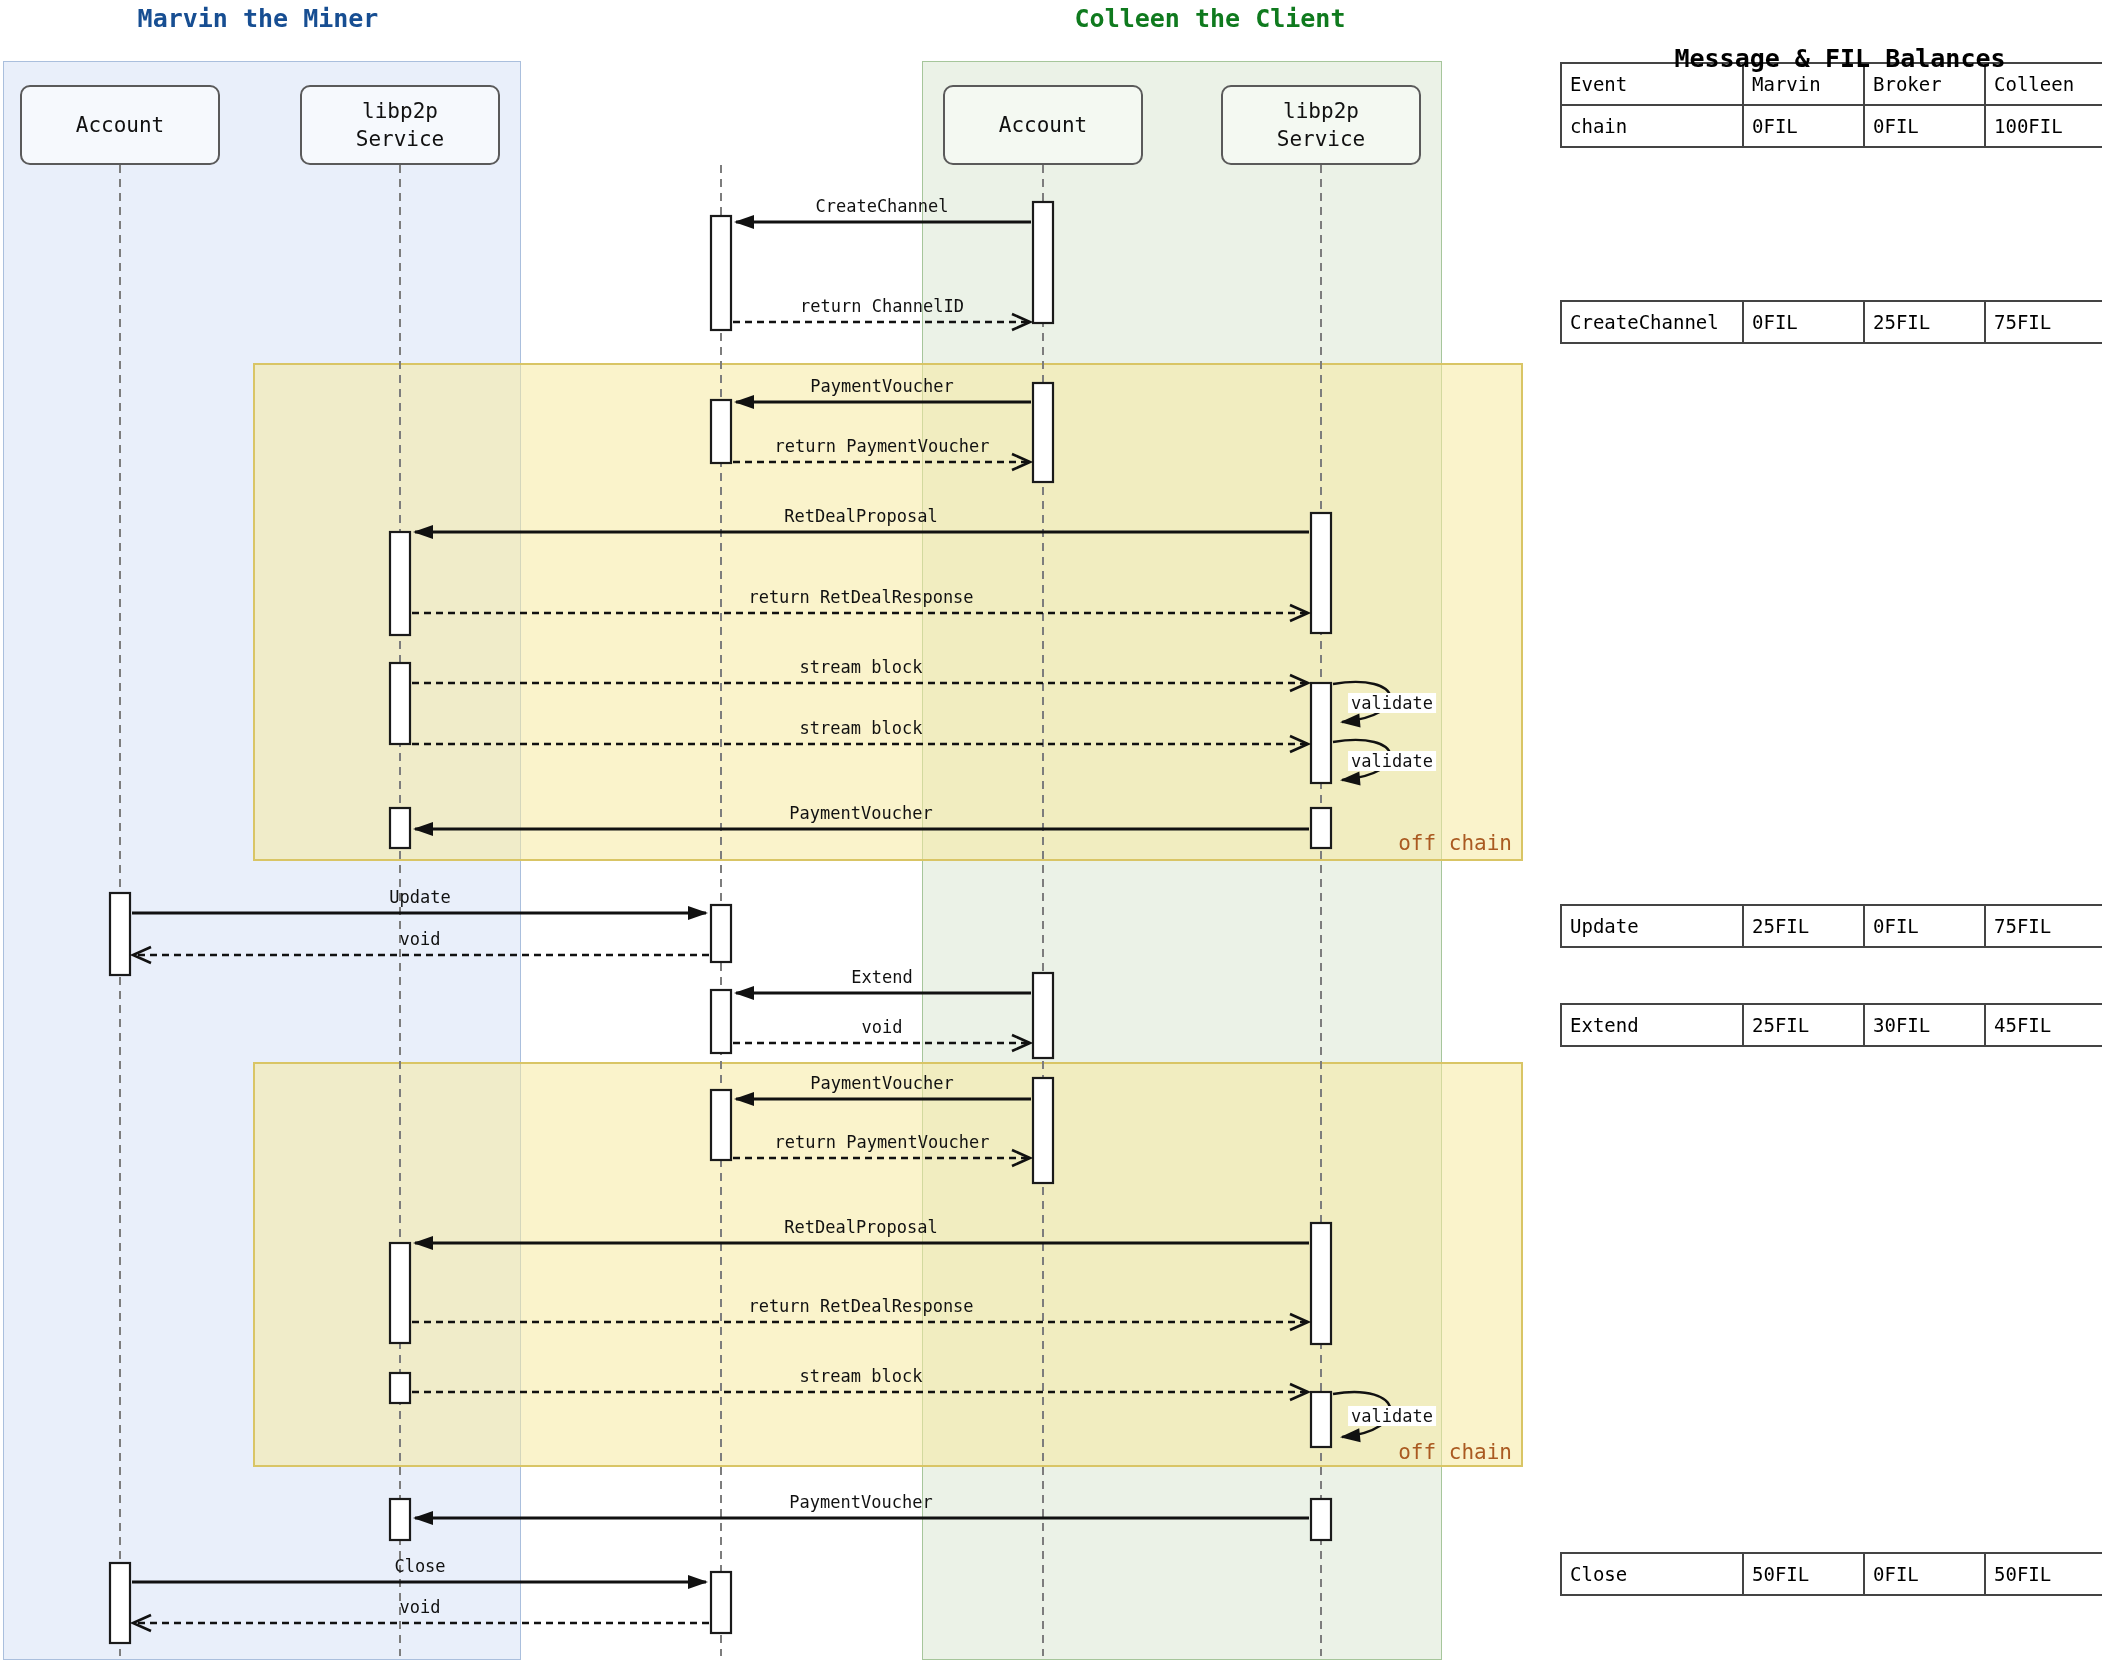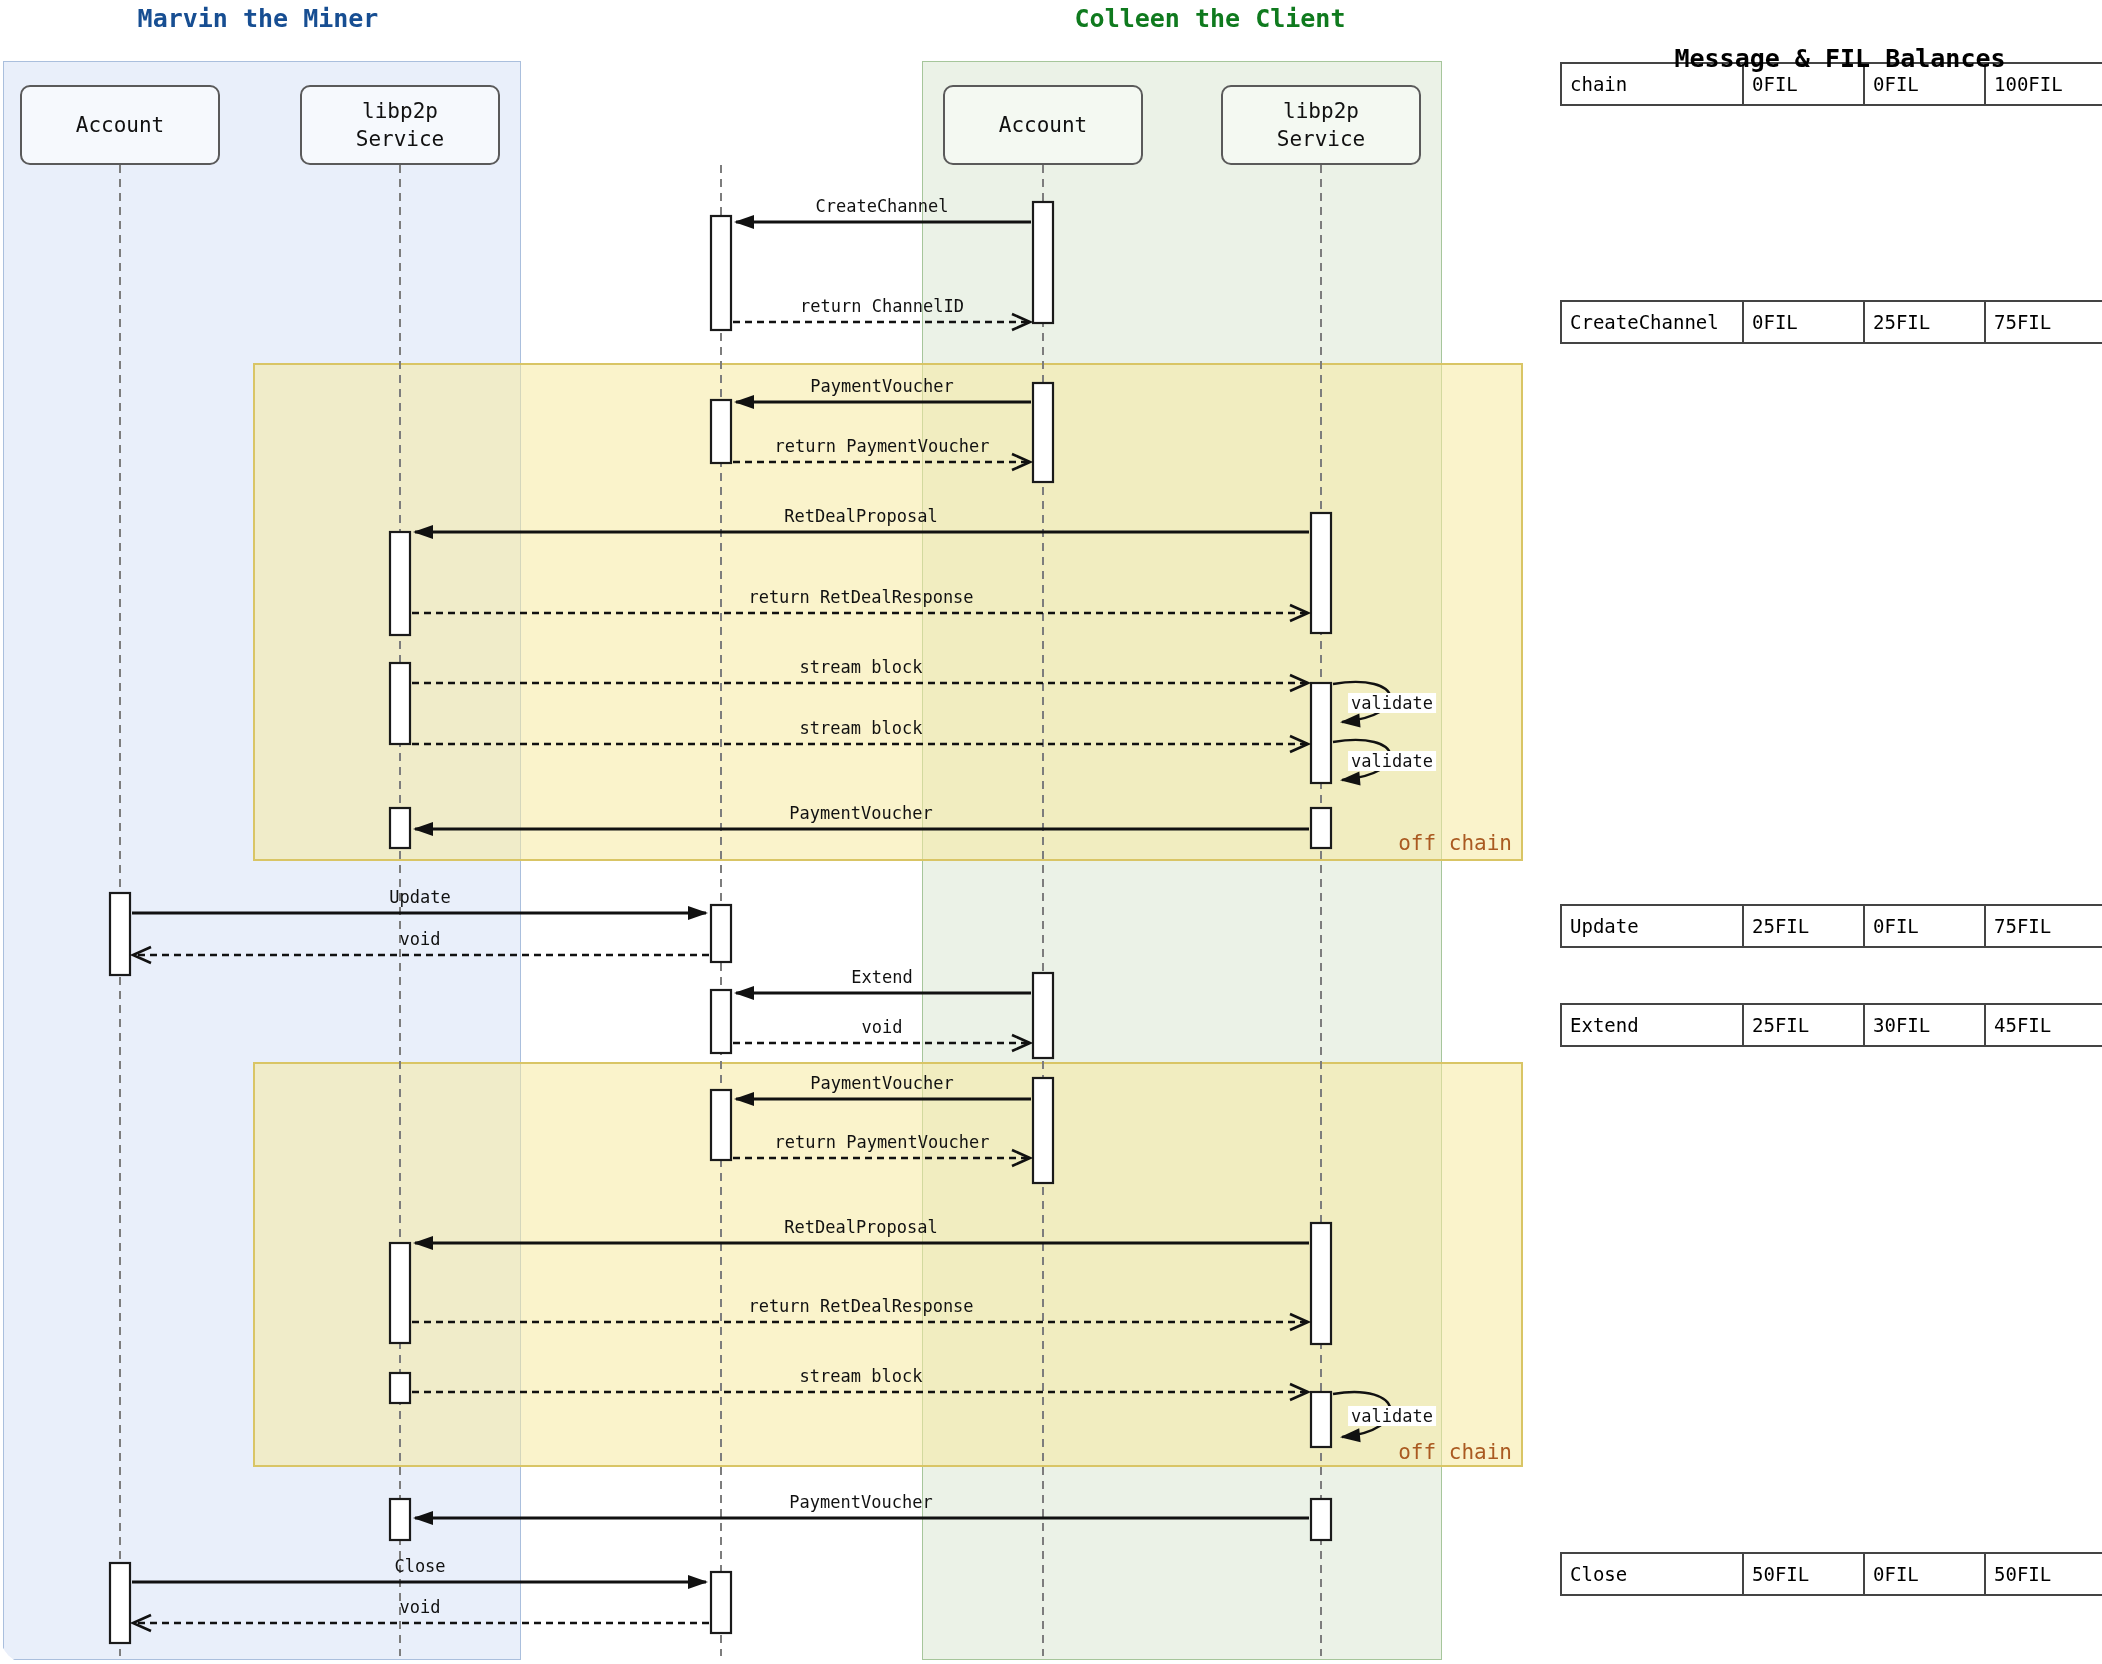--- a/index.html
+++ b/index.html
@@ -11,21 +11,21 @@
     --region-blue-border:#aabfdd;
     --region-green:#ebf2e7;
     --region-green-border:#a6c69b;
     --note-fill:rgba(246,233,160,0.55);
     --note-border:#d9c565;
     --ink:#111111;
     --table-border:#444444;
   }
   *{margin:0;padding:0;box-sizing:border-box;}
   body{background:#ffffff;font-family:var(--mono);}
-  #stage{position:relative;width:2102px;height:1664px;background:#fff;overflow:hidden;border-radius:29px;}
+  #stage{position:relative;width:2102px;height:1664px;background:#fff;overflow:hidden;}
 
   .region{position:absolute;top:61px;height:1599px;z-index:1;}
   .region-blue{left:3px;width:518px;background:var(--region-blue);border:1px solid var(--region-blue-border);}
   .region-green{left:922px;width:520px;background:var(--region-green);border:1px solid var(--region-green-border);}
 
   .note{position:absolute;left:253px;width:1270px;background:var(--note-fill);border:2px solid var(--note-border);z-index:2;}
   .note-1{top:363px;height:498px;}
   .note-2{top:1062px;height:405px;}
 
   svg.canvas{position:absolute;left:0;top:0;z-index:3;}
@@ -186,20 +186,26 @@
 
   <div class="msg msg-validate" style="left:1392px;top:703px;">validate</div>
   <div class="msg msg-validate" style="left:1392px;top:761px;">validate</div>
   <div class="msg msg-validate" style="left:1392px;top:1416px;">validate</div>
 
   <div class="msg msg-offchain" style="left:1512px;top:831px;">off chain</div>
   <div class="msg msg-offchain" style="left:1512px;top:1440px;">off chain</div>
 
   <div class="btable" style="left:1560px;top:62px;">
     <div class="brow">
+      <div class="bcell">Event</div>
+      <div class="bcell">Marvin</div>
+      <div class="bcell">Broker</div>
+      <div class="bcell">Colleen</div>
+    </div>
+    <div class="brow">
       <div class="bcell">chain</div>
       <div class="bcell">0FIL</div>
       <div class="bcell">0FIL</div>
       <div class="bcell">100FIL</div>
     </div>
   </div>
 
   <div class="btable" style="left:1560px;top:300px;">
     <div class="brow">
       <div class="bcell">CreateChannel</div>

